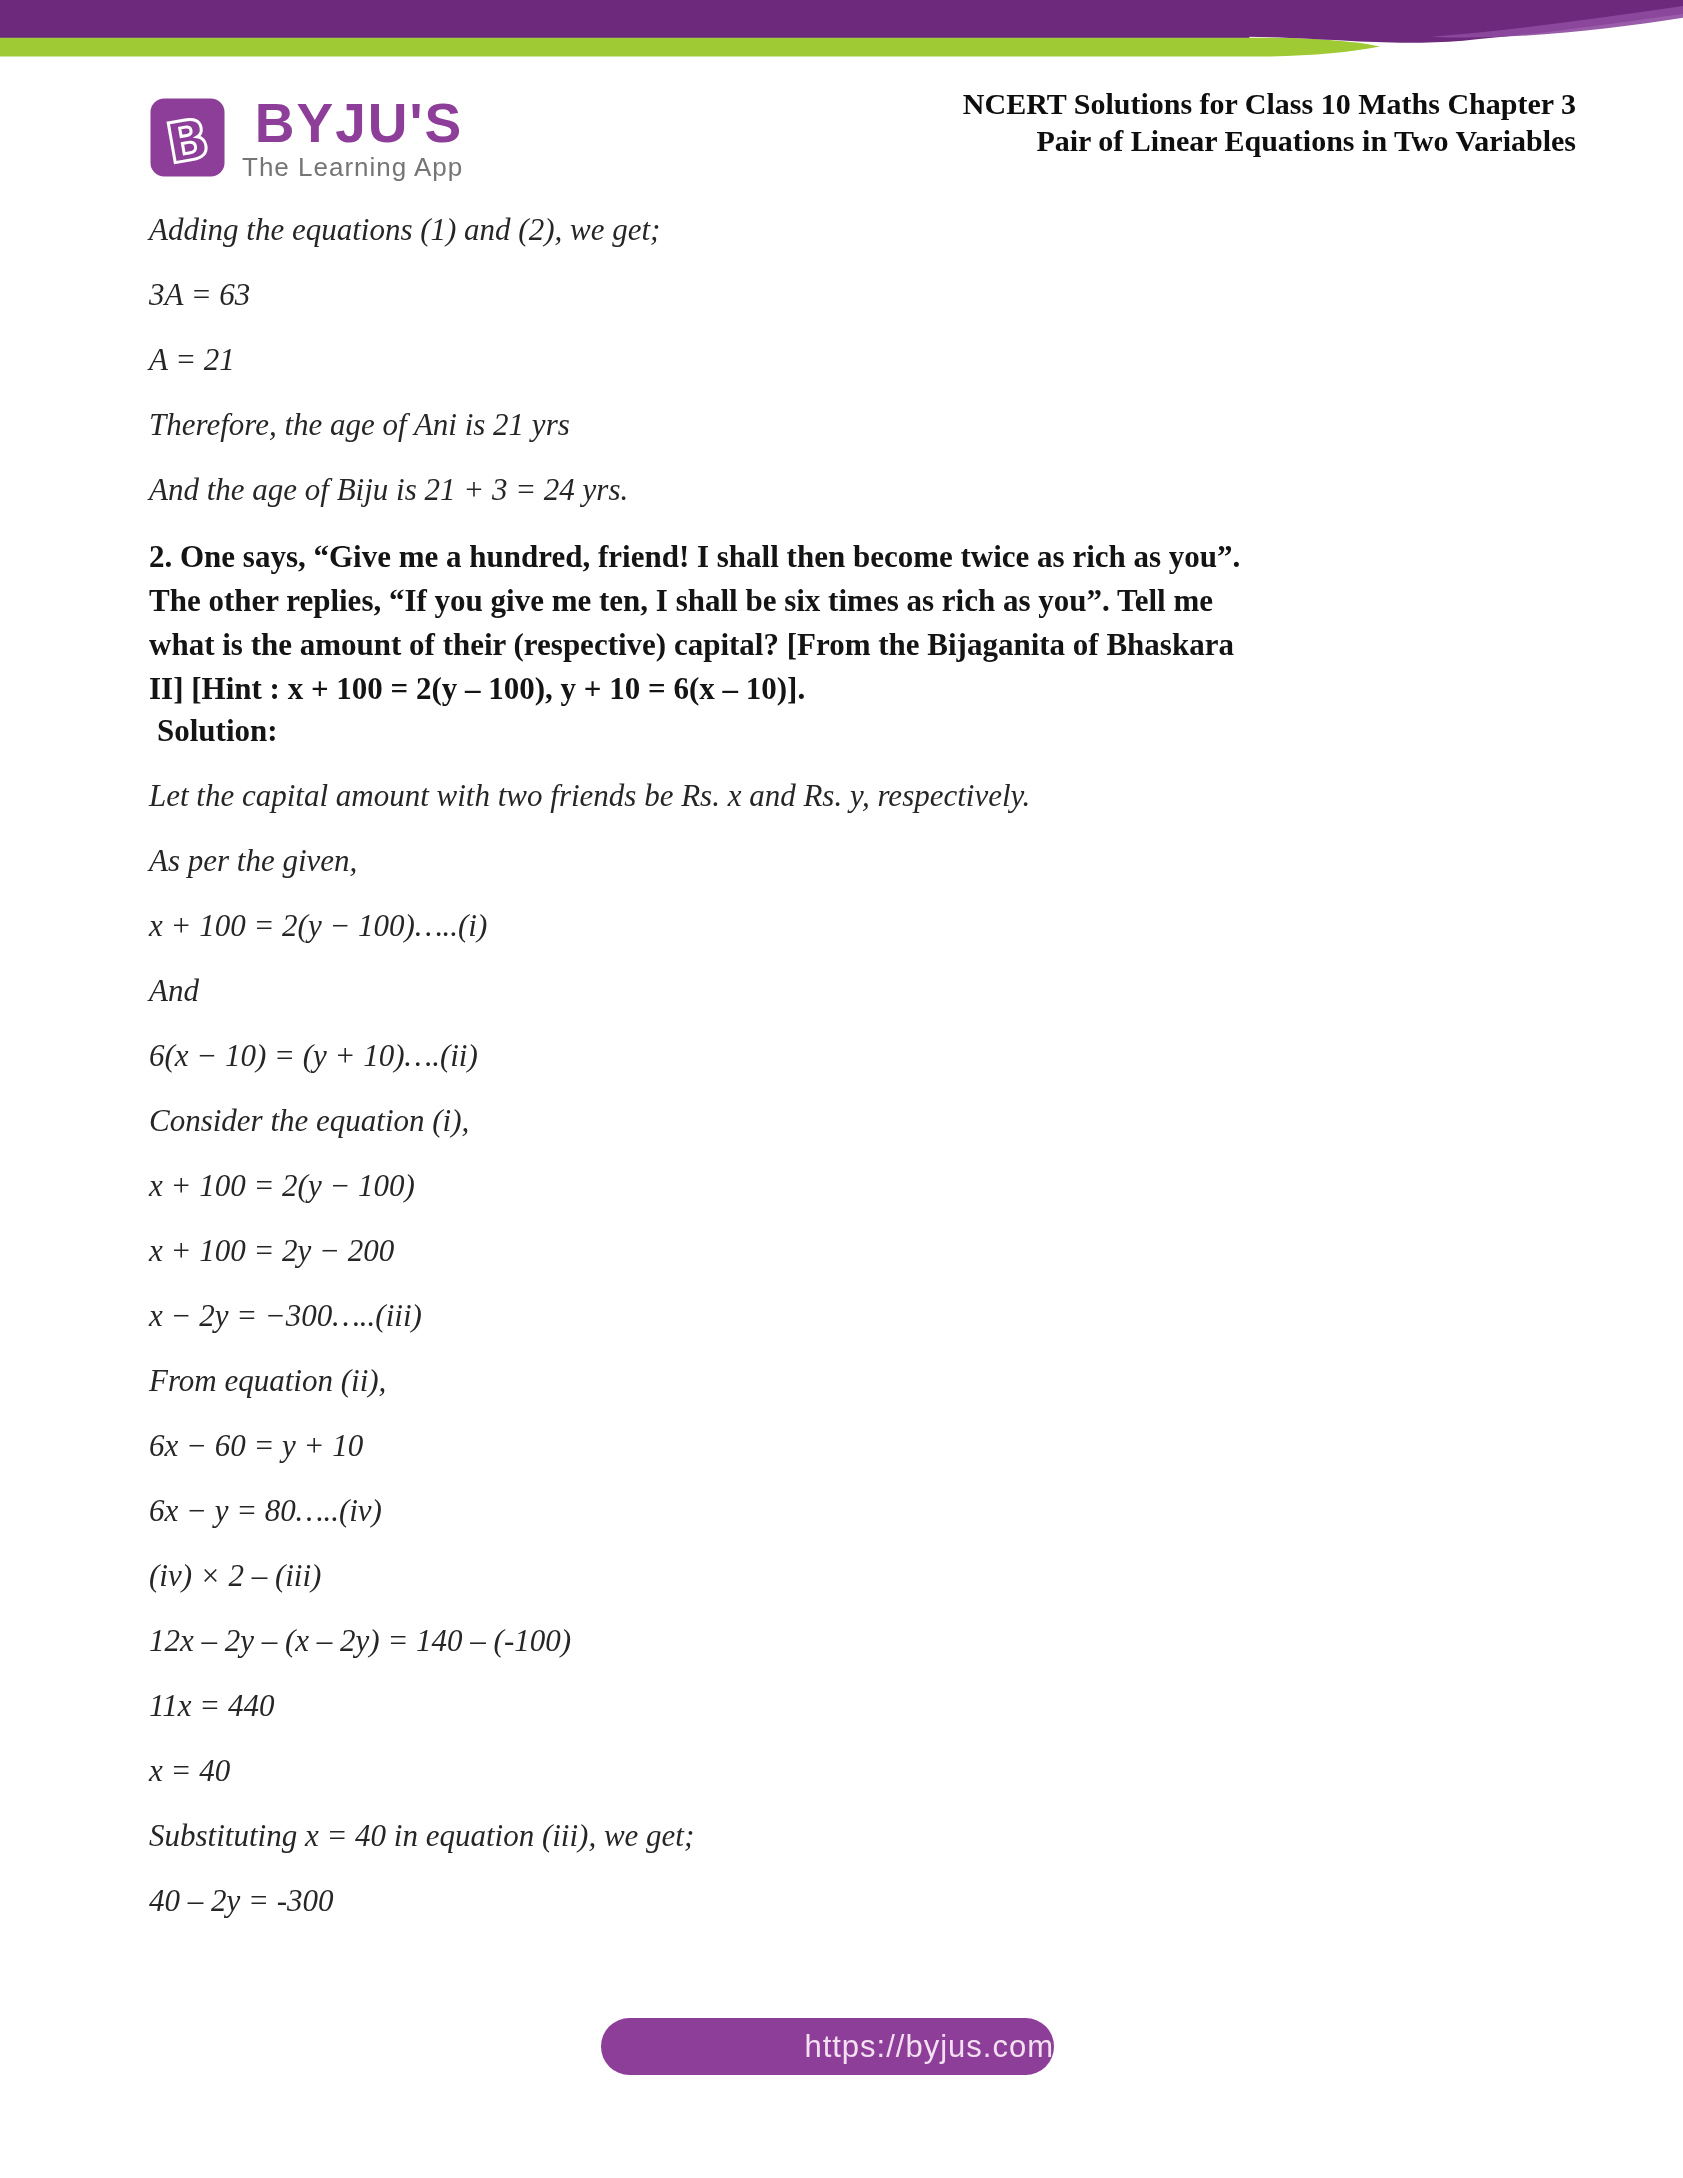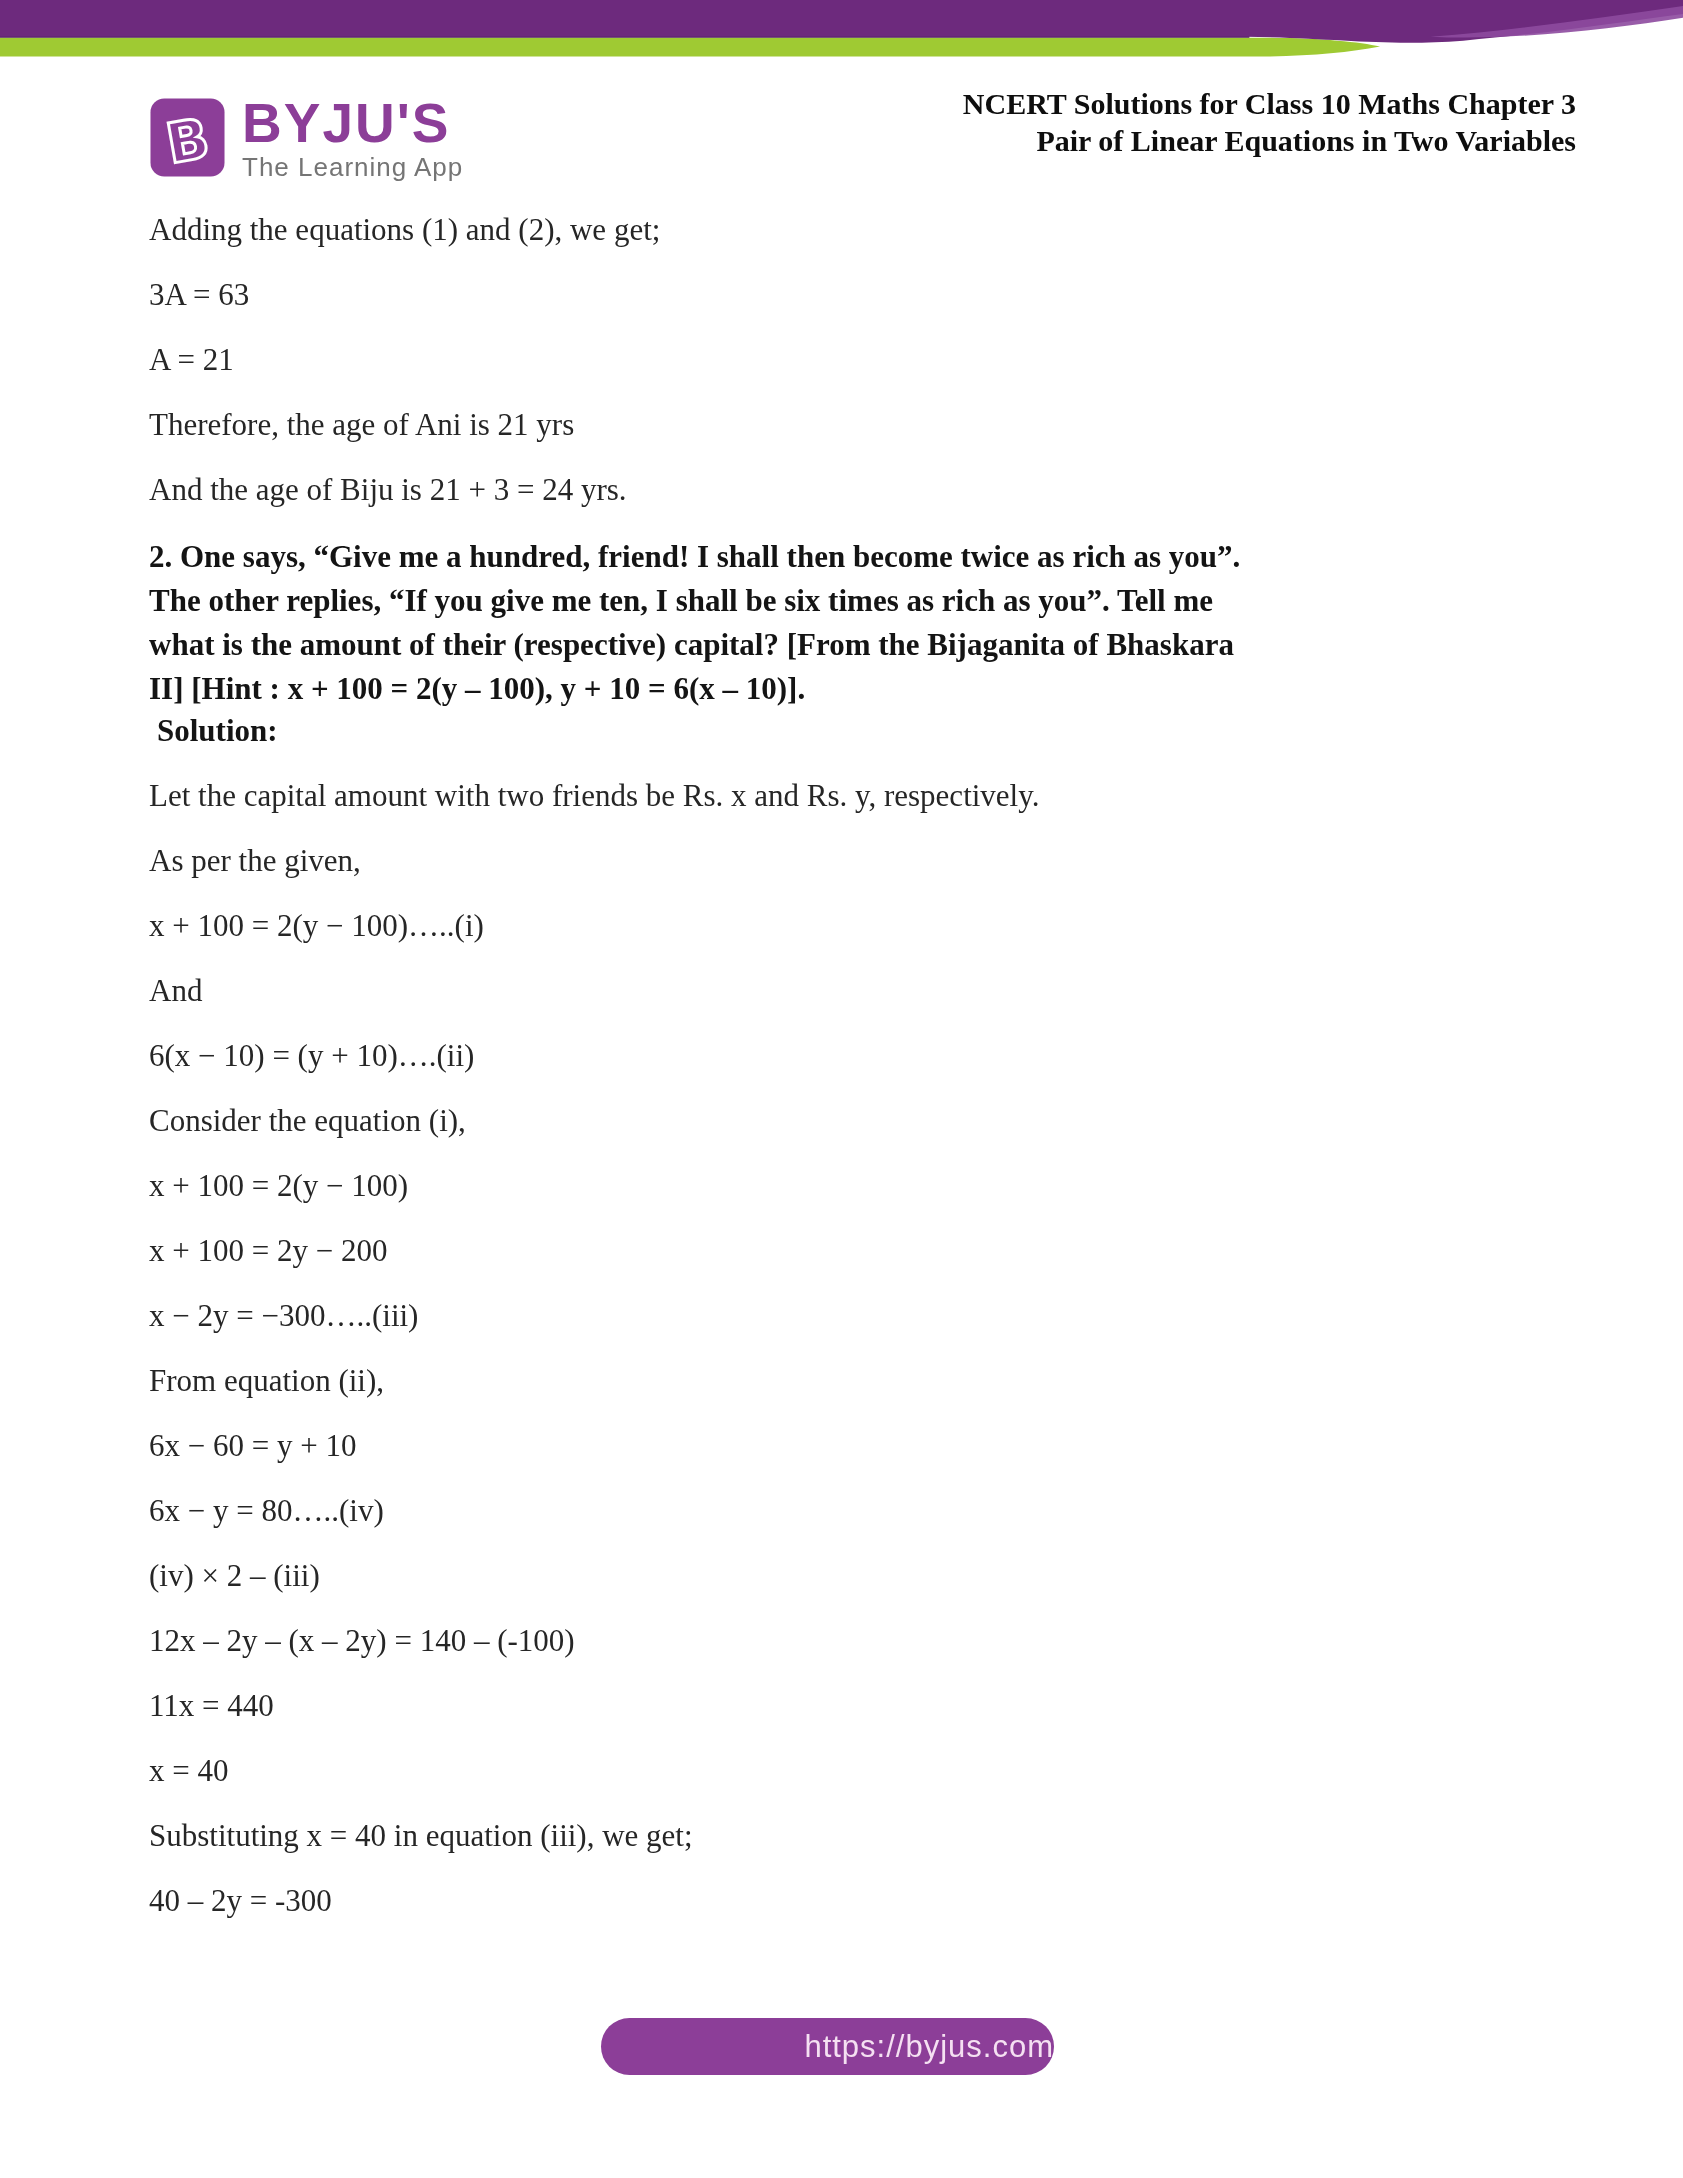--- a/index.html
+++ b/index.html
@@ -21,21 +21,21 @@
     margin:0 auto;
     background:#ffffff;
     overflow:hidden;
     font-family:"Liberation Serif", serif;
   }
   
   .ribbon{position:absolute;top:0;left:0;width:1683px;height:109px;}
   
   .logo{position:absolute;left:149px;top:97px;display:flex;align-items:flex-start;gap:16px;}
   .logo-badge{width:77px;height:81px;flex:0 0 auto;}
-  .logo-text{display:flex;flex-direction:column;}
+  .logo-text{display:flex;flex-direction:column;text-align:right;}
   .logo-brand{
     font-family:"Liberation Sans", sans-serif;
     font-weight:bold;font-size:55px;line-height:53px;
     letter-spacing:2px;color:var(--brand-purple);
   }
   .logo-tagline{
     font-family:"Liberation Sans", sans-serif;
     font-size:26px;line-height:30px;letter-spacing:1px;
     color:var(--tagline-gray);margin-top:2px;
   }
@@ -43,21 +43,21 @@
   .doc-title{
     position:absolute;right:107px;top:85px;
     text-align:right;font-weight:bold;
     font-size:30px;line-height:37px;color:#0e0e0e;
   }
   
   .content{
     position:absolute;left:149px;top:210px;width:1445px;
     color:var(--body-ink);
   }
-  .block-p p{font-size:31px;line-height:40px;margin:0 0 25px;white-space:nowrap;}
+  .block-p p{font-size:31px;line-height:40px;margin:0 0 25px;white-space:nowrap;font-style:italic;}
   .block-h p{font-size:31px;line-height:40px;margin:0 8px 25px;font-weight:bold;color:var(--bold-ink);white-space:nowrap;}
   .block-q{}
   .block-q p{
     font-size:31px;line-height:44px;margin:0;
     font-weight:bold;color:var(--bold-ink);white-space:nowrap;
   }
   
   .footer-pill{
     position:absolute;left:601px;top:2018px;
     width:453px;height:57px;border-radius:29px;

